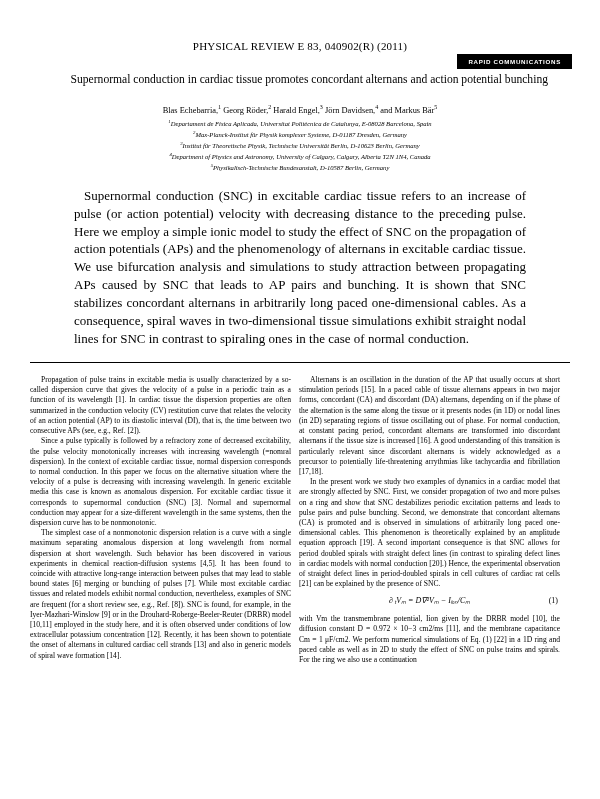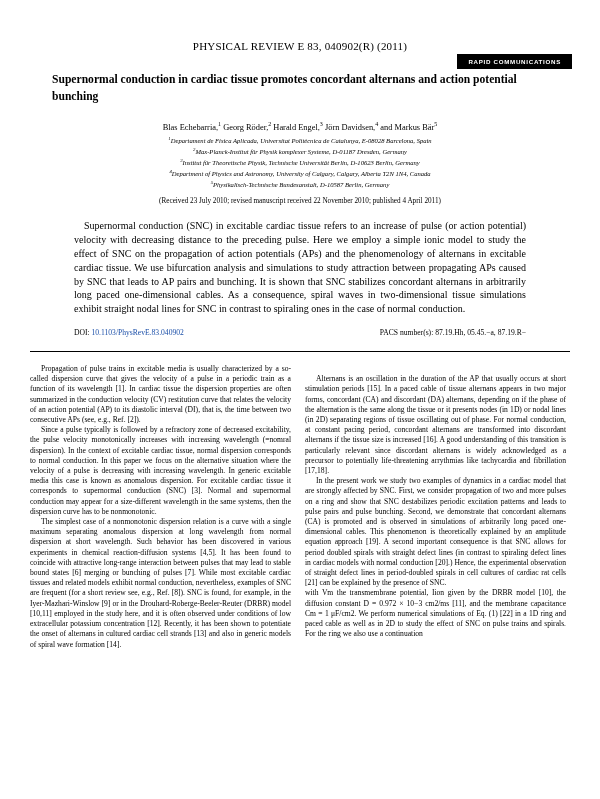--- a/index.html
+++ b/index.html
@@ -34,23 +34,23 @@
     padding: 4px 11px 4px 11px;
     font-weight: bold;
   }
   .journal-ref {
     text-align: center;
     font-size: 11px;
     margin-top: 40px;
     letter-spacing: 0.2px;
   }
   .title {
-    text-align: left;
+    text-align: right;
     font-size: 11.6px;
-    font-weight: bold;
+    font-weight: normal;
     margin: 20px 52px 0 52px;
     line-height: 1.45;
   }
   .authors {
     text-align: center;
     font-size: 8.4px;
     margin: 16px 40px 0 40px;
     line-height: 1.5;
   }
   .affil {
@@ -60,21 +60,21 @@
     margin: 1.5px 40px 0 40px;
     line-height: 1.45;
   }
   .received {
     text-align: center;
     font-size: 7.2px;
     margin: 8px 40px 0 40px;
   }
   .abstract {
     margin: 14px 74px 5px 74px;
-    font-size: 10px;
+    font-size: 13px;
     text-align: justify;
     line-height: 1.38;
     text-indent: 10px;
   }
   .doi-row {
     margin: 12px 74px 0 74px;
     font-size: 7.6px;
     display: flex;
     justify-content: space-between;
   }
@@ -83,22 +83,21 @@
     text-decoration: none;
   }
   .rule {
     border: none;
     border-top: 0.6px solid #000;
     margin: 14px 30px 0 30px;
   }
   .columns {
     display: flex;
     margin: 12px 30px 0 30px;
-    gap: 14px;
-    align-items: center;
+    gap: 8px;
   }
   .col {
     width: 261px;
     font-size: 7.6px;
     text-align: justify;
     line-height: 1.345;
   }
   .col p {
     margin: 0;
     text-indent: 11px;
@@ -134,48 +133,41 @@
   <div class="authors">
     Blas Echebarria,<sup>1</sup> Georg Röder,<sup>2</sup> Harald Engel,<sup>3</sup> Jörn Davidsen,<sup>4</sup> and Markus Bär<sup>5</sup>
   </div>
 
   <div class="affil"><sup>1</sup>Departament de Física Aplicada, Universitat Politècnica de Catalunya, E-08028 Barcelona, Spain</div>
   <div class="affil"><sup>2</sup>Max-Planck-Institut für Physik komplexer Systeme, D-01187 Dresden, Germany</div>
   <div class="affil"><sup>3</sup>Institut für Theoretische Physik, Technische Universität Berlin, D-10623 Berlin, Germany</div>
   <div class="affil"><sup>4</sup>Department of Physics and Astronomy, University of Calgary, Calgary, Alberta T2N 1N4, Canada</div>
   <div class="affil"><sup>5</sup>Physikalisch-Technische Bundesanstalt, D-10587 Berlin, Germany</div>
 
-  <div class="received">(Received 23 July 2010; revised manuscript received 22 November 2010; published 4 April 2011)</div>
 
   <div class="abstract">Supernormal conduction (SNC) in excitable cardiac tissue refers to an increase of pulse (or action potential) velocity with decreasing distance to the preceding pulse. Here we employ a simple ionic model to study the effect of SNC on the propagation of action potentials (APs) and the phenomenology of alternans in excitable cardiac tissue. We use bifurcation analysis and simulations to study attraction between propagating APs caused by SNC that leads to AP pairs and bunching. It is shown that SNC stabilizes concordant alternans in arbitrarily long paced one-dimensional cables. As a consequence, spiral waves in two-dimensional tissue simulations exhibit straight nodal lines for SNC in contrast to spiraling ones in the case of normal conduction.</div>
 
-  <div class="doi-row">
-    <div>
-      <span>DOI:</span>
-      <a class="doi-link" href="#">10.1103/PhysRevE.83.040902</a>
-    </div>
-    <div>
-      <span>PACS number(s):</span>
-      <span>87.19.Hh, 05.45.−a, 87.19.R−</span>
-    </div>
-  </div>
 
   <hr class="rule">
 
   <div class="columns">
 
     <div class="col">
       <p>Propagation of pulse trains in excitable media is usually characterized by a so-called dispersion curve that gives the velocity of a pulse in a periodic train as a function of its wavelength [1]. In cardiac tissue the dispersion properties are often summarized in the conduction velocity (CV) restitution curve that relates the velocity of an action potential (AP) to its diastolic interval (DI), that is, the time between two consecutive APs (see, e.g., Ref. [2]).</p>
       <p>Since a pulse typically is followed by a refractory zone of decreased excitability, the pulse velocity monotonically increases with increasing wavelength (=nomral dispersion). In the context of excitable cardiac tissue, normal dispersion corresponds to normal conduction. In this paper we focus on the alternative situation where the velocity of a pulse is decreasing with increasing wavelength. In generic excitable media this case is known as anomalous dispersion. For excitable cardiac tissue it corresponds to supernormal conduction (SNC) [3]. Normal and supernormal conduction may appear for a size-different wavelength in the same systems, then the dispersion curve has to be nonmonotonic.</p>
       <p>The simplest case of a nonmonotonic dispersion relation is a curve with a single maximum separating anomalous dispersion at long wavelength from normal dispersion at short wavelength. Such behavior has been discovered in various experiments in chemical reaction-diffusion systems [4,5]. It has been found to coincide with attractive long-range interaction between pulses that may lead to stable bound states [6] merging or bunching of pulses [7]. While most excitable cardiac tissues and related models exhibit normal conduction, nevertheless, examples of SNC are frequent (for a short review see, e.g., Ref. [8]). SNC is found, for example, in the Iyer-Mazhari-Winslow [9] or in the Drouhard-Roberge-Beeler-Reuter (DRBR) model [10,11] employed in the study here, and it is often observed under conditions of low extracellular potassium concentration [12]. Recently, it has been shown to potentiate the onset of alternans in cultured cardiac cell strands [13] and also in generic models of spiral wave formation [14].</p>
     </div>
 
     <div class="col">
       <p>Alternans is an oscillation in the duration of the AP that usually occurs at short stimulation periods [15]. In a paced cable of tissue alternans appears in two major forms, concordant (CA) and discordant (DA) alternans, depending on if the phase of the alternation is the same along the tissue or it presents nodes (in 1D) or nodal lines (in 2D) separating regions of tissue oscillating out of phase. For normal conduction, at constant pacing period, concordant alternans are transformed into discordant alternans if the tissue size is increased [16]. A good understanding of this transition is particularly relevant since discordant alternans is widely acknowledged as a precursor to potentially life-threatening arrythmias like tachycardia and fibrillation [17,18].</p>
       <p>In the present work we study two examples of dynamics in a cardiac model that are strongly affected by SNC. First, we consider propagation of two and more pulses on a ring and show that SNC destabilizes periodic excitation patterns and leads to pulse pairs and pulse bunching. Second, we demonstrate that concordant alternans (CA) is promoted and is observed in simulations of arbitrarily long paced one-dimensional cables. This phenomenon is theoretically explained by an amplitude equation approach [19]. A second important consequence is that SNC allows for period doubled spirals with straight defect lines (in contrast to spiraling defect lines in cardiac models with normal conduction [20].) Hence, the experimental observation of straight defect lines in period-doubled spirals in cell cultures of cardiac rat cells [21] can be explained by the presence of SNC.</p>
 
+      <div class="eq">
+        <span>∂ ₜVₘ = D∇²Vₘ − Iₗₒₙ/Cₘ</span>
+        <span class="eqnum">(1)</span>
+      </div>
 
       <p class="noindent">with Vm the transmembrane potential, Iion given by the DRBR model [10], the diffusion constant D = 0.972 × 10−3 cm2/ms [11], and the membrane capacitance Cm = 1 μF/cm2. We perform numerical simulations of Eq. (1) [22] in a 1D ring and paced cable as well as in 2D to study the effect of SNC on pulse trains and spirals. For the ring we also use a continuation</p>
     </div>
 
   </div>
 
 </div>
 
 </body></html>

